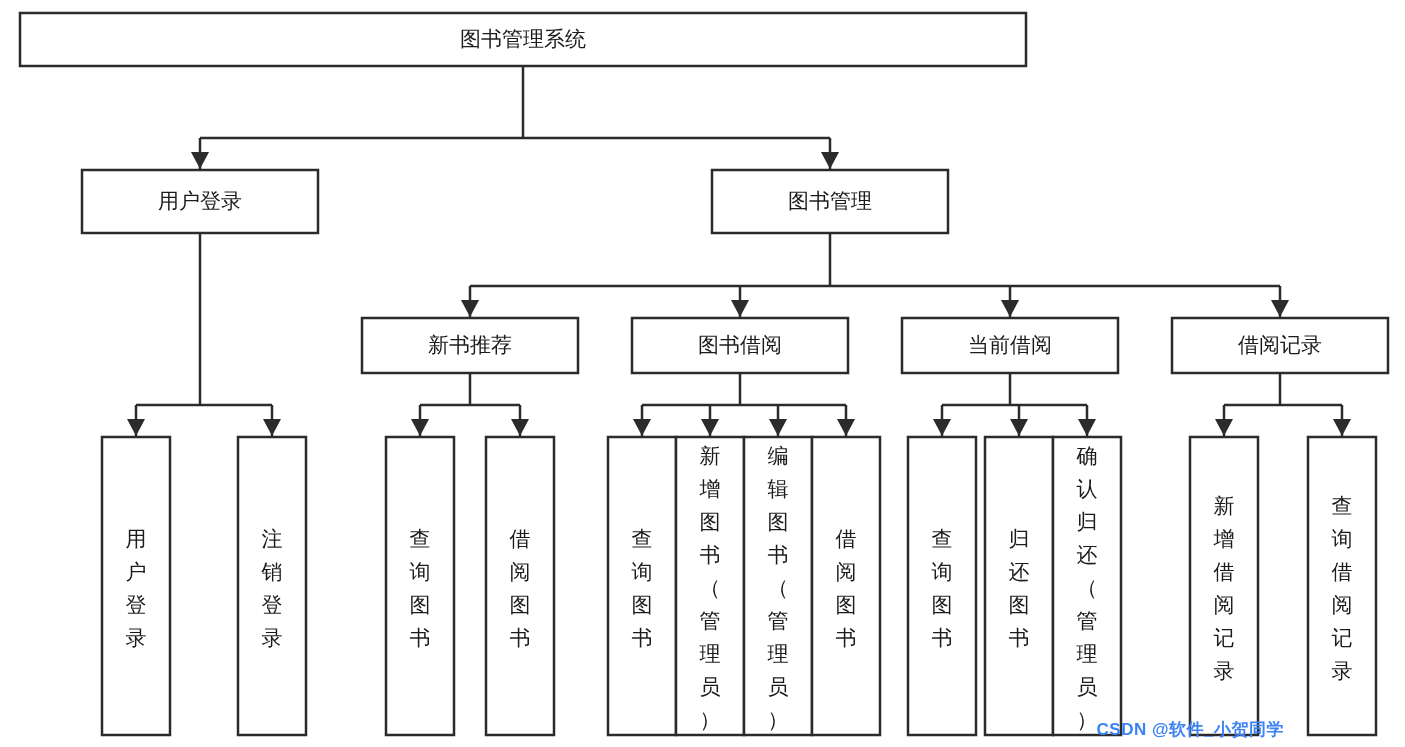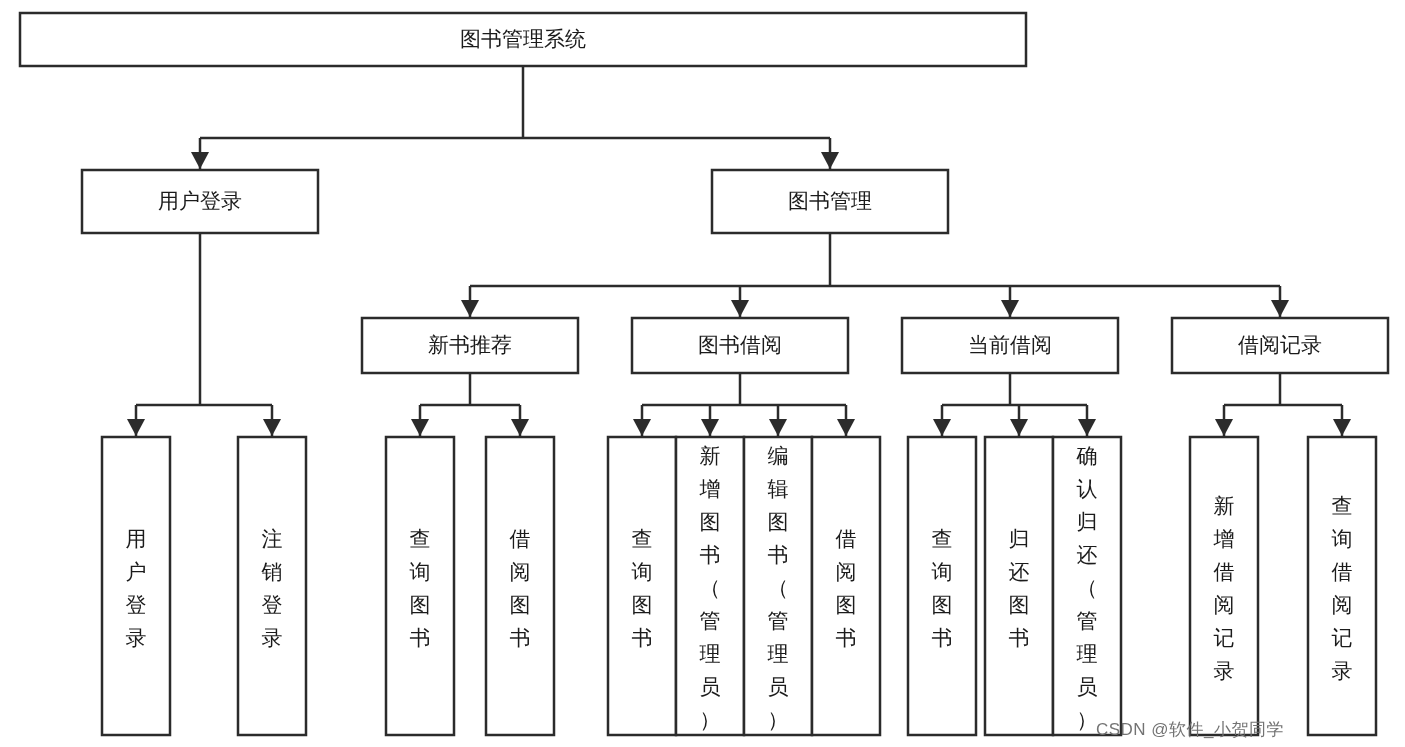--- a/index.html
+++ b/index.html
@@ -47,23 +47,24 @@
   .arrow-head {
     fill: #2b2b2b;
     stroke: none;
   }
   .watermark {
     position: absolute;
     right: 8px;
     bottom: 6px;
     font-family: "Liberation Sans", "DejaVu Sans", sans-serif;
     font-size: 17px;
-    color: #737373;
+    color: #3b82f6;
     white-space: nowrap;
     letter-spacing: 0.5px;
+    font-weight: bold;
   }
 </style>
 </head>
 <body>
 
 <div id="diagram-root">
   <svg id="diagram-svg" width="1405" height="747" viewBox="0 0 1405 747" xmlns="http://www.w3.org/2000/svg">
     <g id="edges-layer">
         <g>
           <path d="M 523 66 L 523 138" class="connector"></path>

